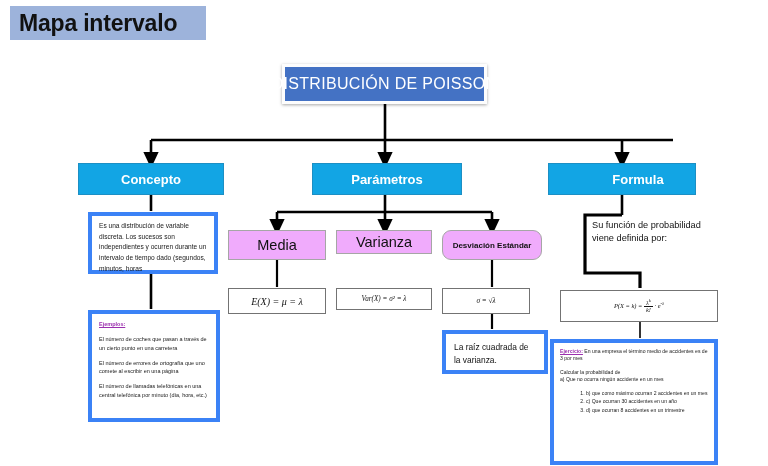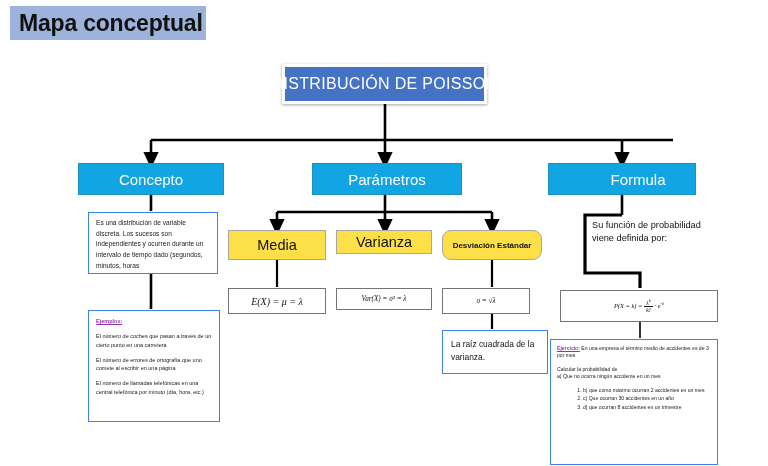--- a/index.html
+++ b/index.html
@@ -40,47 +40,47 @@
   }
   .root-node .lbl{
     color:#ffffff;font-size:16px;font-weight:normal;
     letter-spacing:0.3px;white-space:nowrap;
   }
 
   .lvl2{
     height:32px;background:#12A5E4;border:1px solid #1C8FC4;
     display:flex;align-items:center;justify-content:center;
   }
-  .lvl2 .lbl{color:#ffffff;font-size:15px;font-weight:normal;}
+  .lvl2 .lbl{color:#ffffff;font-size:13px;font-weight:bold;}
   .n-concepto{left:78px;top:163px;width:146px;}
   .n-parametros{left:312px;top:163px;width:150px;}
   .n-formula{left:548px;top:163px;width:148px;padding-left:32px;}
 
   
   .tbox{
-    background:#ffffff;border:1px solid #3b82f6;
+    background:#ffffff;border:4px solid #3b82f6;
     box-sizing:border-box;
   }
   .tbox .body{
     font-size:6.6px;color:#1a1a1a;line-height:1.62;
     padding:6px 7px;
   }
 
   .n-concepto-desc{left:88px;top:212px;width:130px;height:62px;}
   .n-concepto-desc .body{font-size:6.6px;line-height:1.62;padding:5px 7px;}
 
   .n-ejemplos{left:88px;top:310px;width:132px;height:112px;}
   .n-ejemplos .body{padding:6px 7px;font-size:5.5px;line-height:1.5;}
   .hl{color:#9B2FAE;font-weight:bold;text-decoration:underline;}
   .n-ejemplos p{margin:0 0 7px 0;}
   .n-ejemplos p:last-child{margin-bottom:0;}
 
   
   .pbox{
-    background:#fde047;border:1px solid #A6A6A6;
+    background:#f0abfc;border:1px solid #A6A6A6;
     display:flex;align-items:center;justify-content:center;
     box-sizing:border-box;
   }
   .n-media{left:228px;top:230px;width:98px;height:30px;}
   .n-media .lbl{font-size:14.5px;color:#111;}
   .n-varianza{left:336px;top:230px;width:96px;height:24px;}
   .n-varianza .lbl{font-size:14.5px;color:#111;}
   .n-desv{left:442px;top:230px;width:100px;height:30px;border-radius:9px;}
   .n-desv .lbl{font-size:8px;font-weight:bold;color:#111;}
 
@@ -120,21 +120,21 @@
   .frac{display:inline-block;vertical-align:middle;text-align:center;line-height:1;}
   .frac .num{display:block;border-bottom:1px solid #111;padding:0 2px;}
   .frac .den{display:block;padding:0 2px;}
 </style>
 </head>
 <body>
 
 <div id="canvas">
 
   <div class="title-band">
-    <span class="t">Mapa conceptual</span>
+    <span class="t">Mapa intervalo</span>
   </div>
 
   <svg id="wires" viewBox="0 0 768 466">
     <defs>
       <marker id="ah" markerWidth="7" markerHeight="7" refX="3.2" refY="3" orient="auto">
         <path d="M0,0 L6.4,3 L0,6 z" fill="#000000"></path>
       </marker>
     </defs>
 
     <path d="M385,104 L385,140" stroke="#000" stroke-width="2.6" fill="none"></path>

